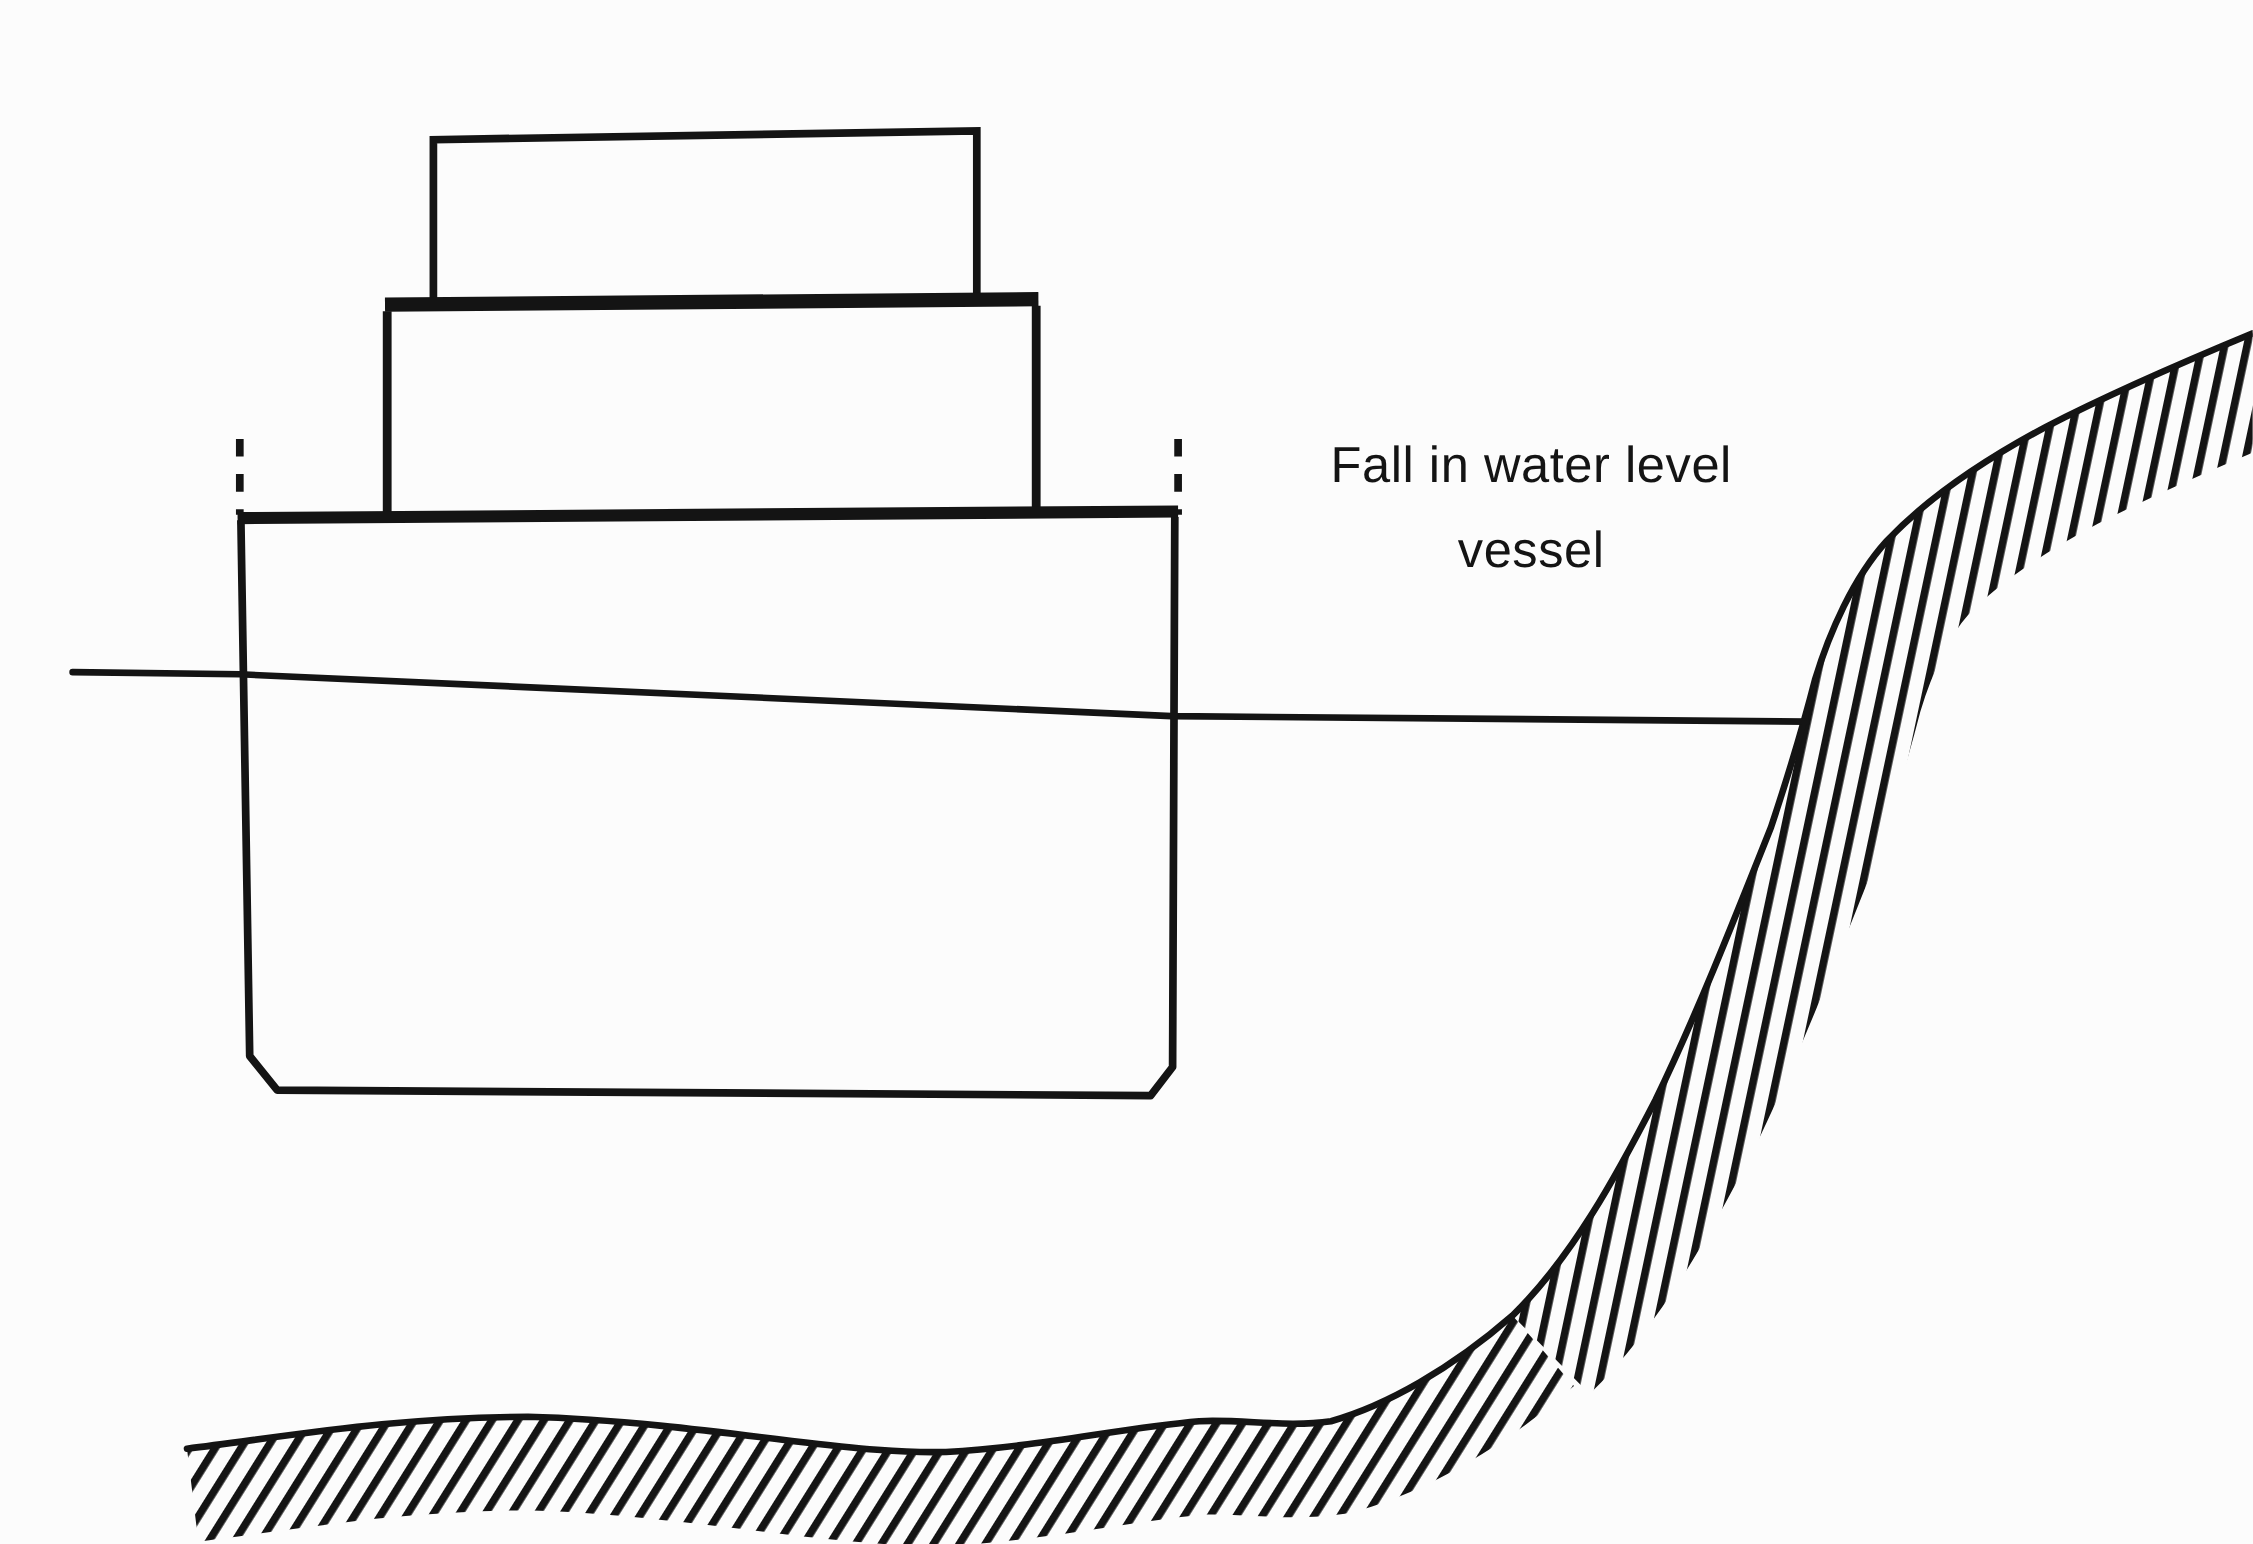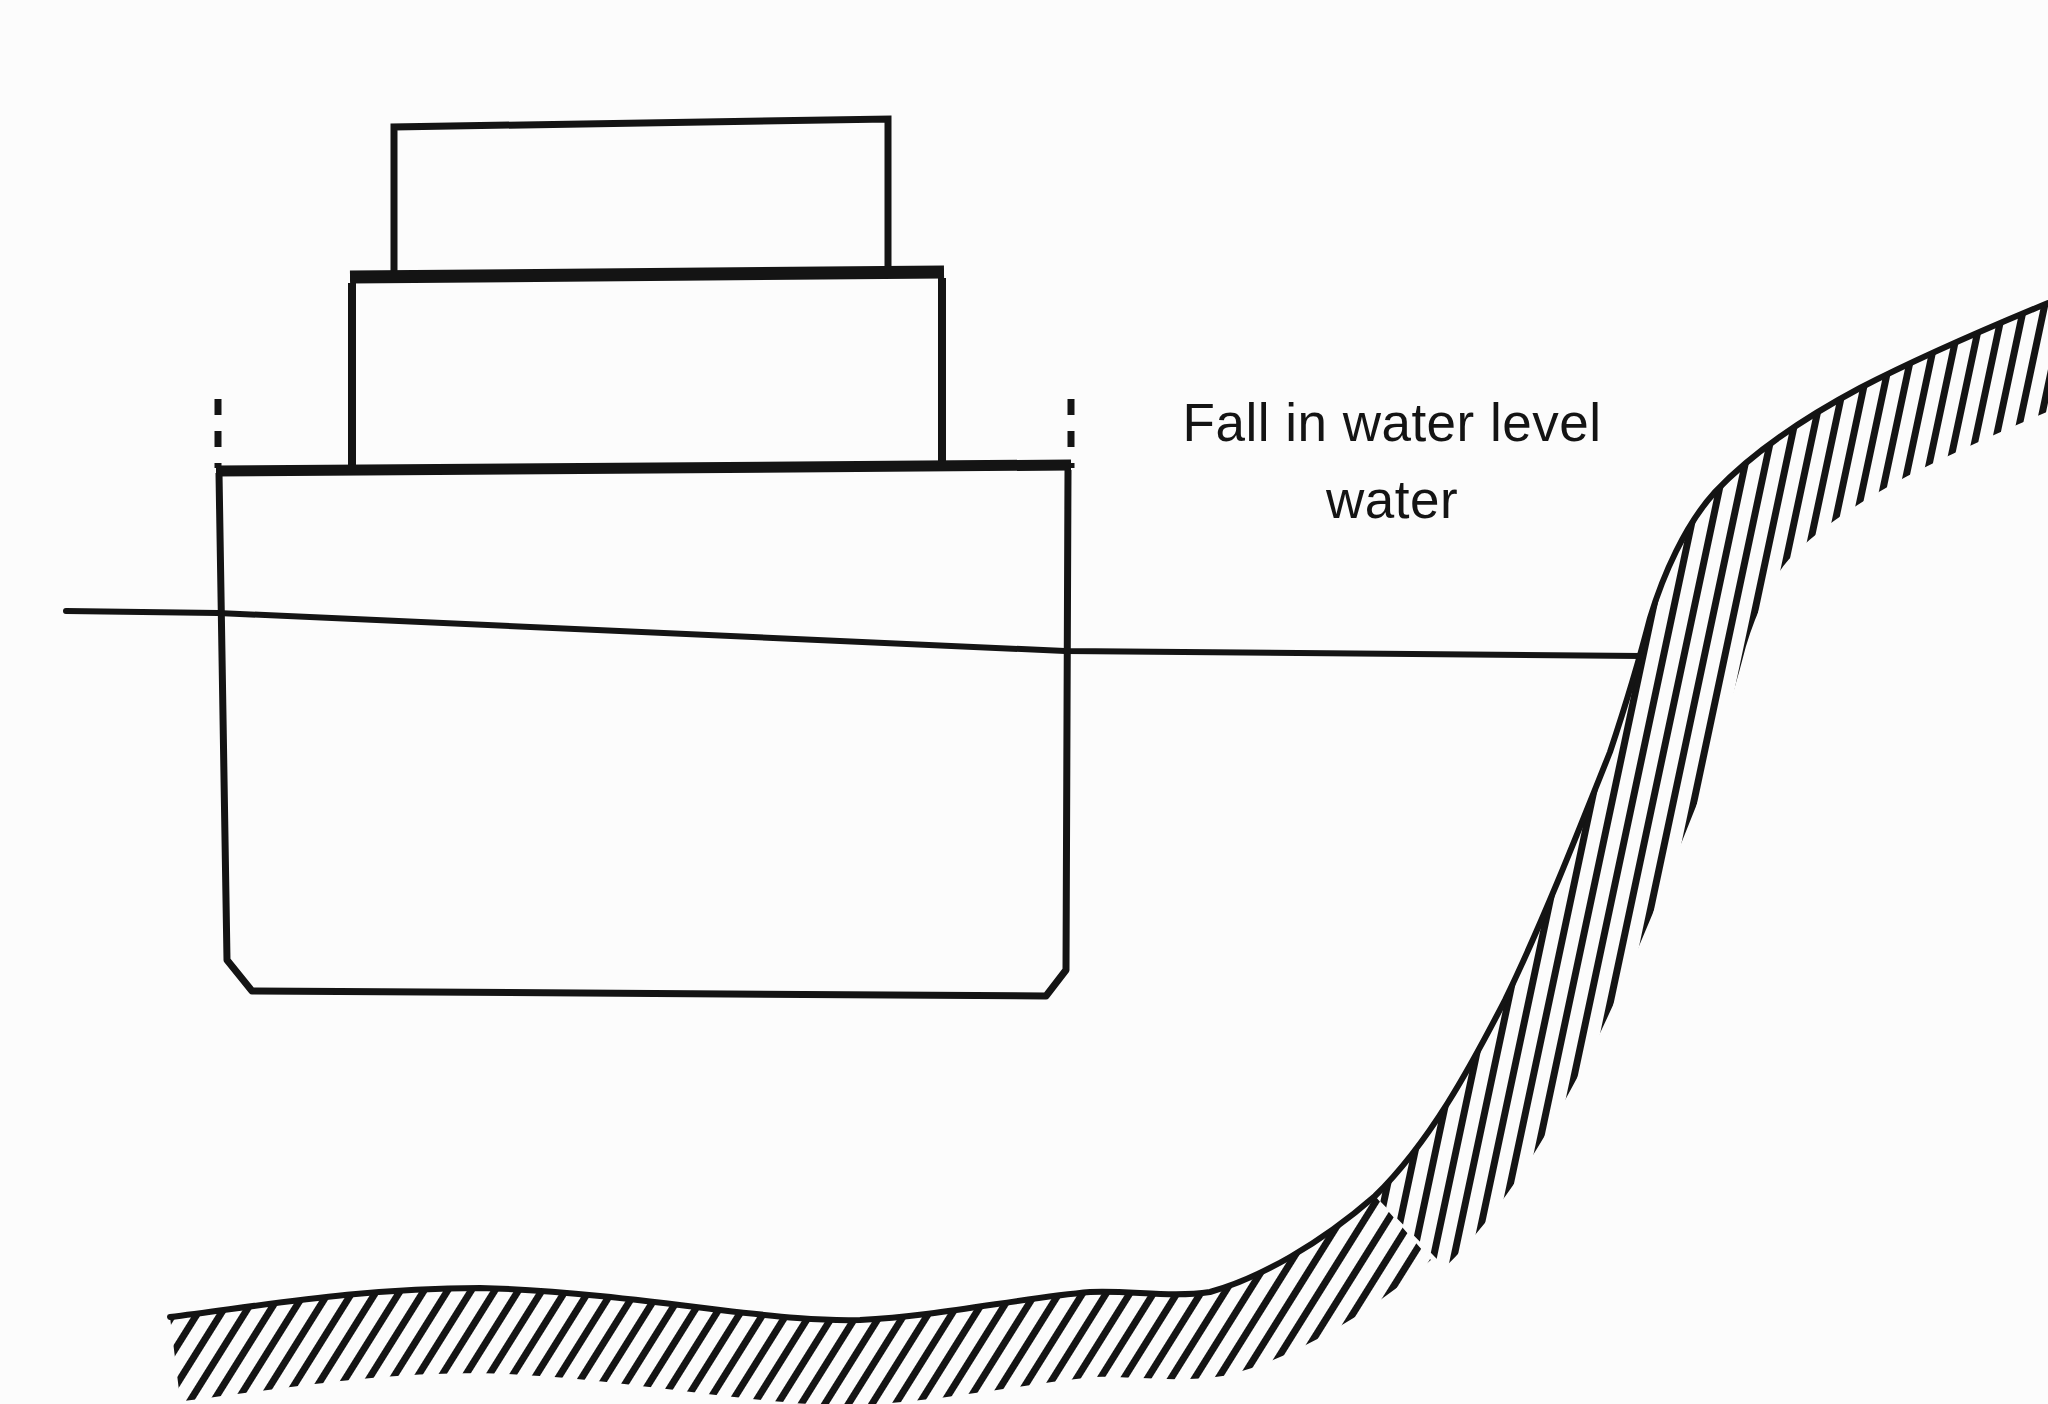--- a/index.html
+++ b/index.html
@@ -22,21 +22,21 @@
     height: 1404px;
     display: block;
   }
   .annotation {
     position: absolute;
     left: 1092px;
     top: 384px;
     width: 600px;
     text-align: center;
     color: #141414;
-    font-size: 53px;
+    font-size: 46px;
     line-height: 77px;
     letter-spacing: 0.5px;
     white-space: nowrap;
   }
 </style>
 </head>
 <body>
 
 <div class="canvas">
 
@@ -106,16 +106,16 @@
     <line x1="216" y1="471" x2="1071" y2="465" stroke="#141414" stroke-width="11"></line>
 
     <path d="M 219,473 L 227,960 L 252,991 L 1046,996 L 1066,970 L 1068,470" fill="none" stroke="#141414" stroke-width="7" stroke-linejoin="round"></path>
 
     <line x1="218" y1="399" x2="218" y2="468" stroke="#141414" stroke-width="7" stroke-dasharray="16 16"></line>
     <line x1="1071" y1="399" x2="1071" y2="468" stroke="#141414" stroke-width="7" stroke-dasharray="16 16"></line>
   </svg>
 
   <div class="annotation">
     <div>Fall in water level</div>
-    <div>water</div>
+    <div>vessel</div>
   </div>
 
 </div>
 
 </body></html>

